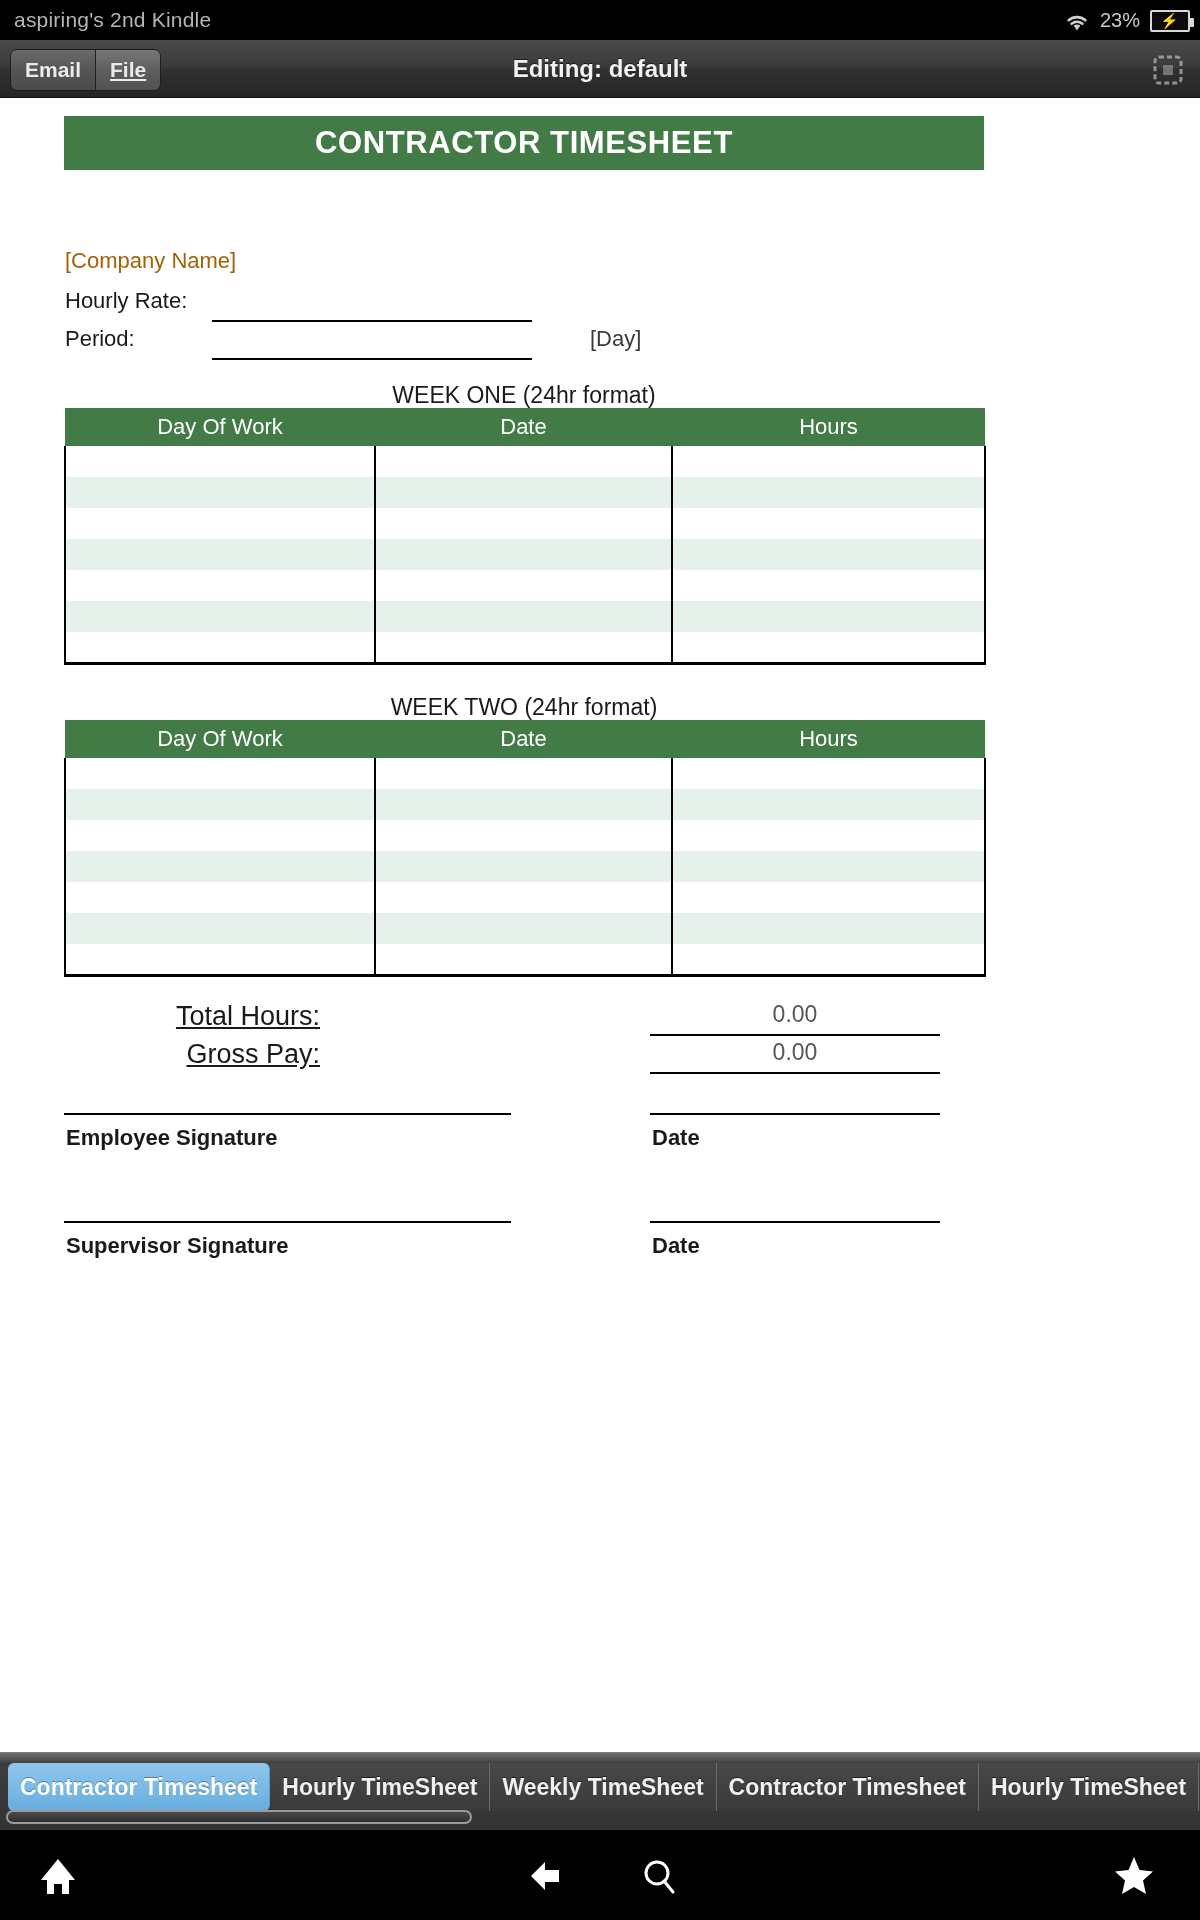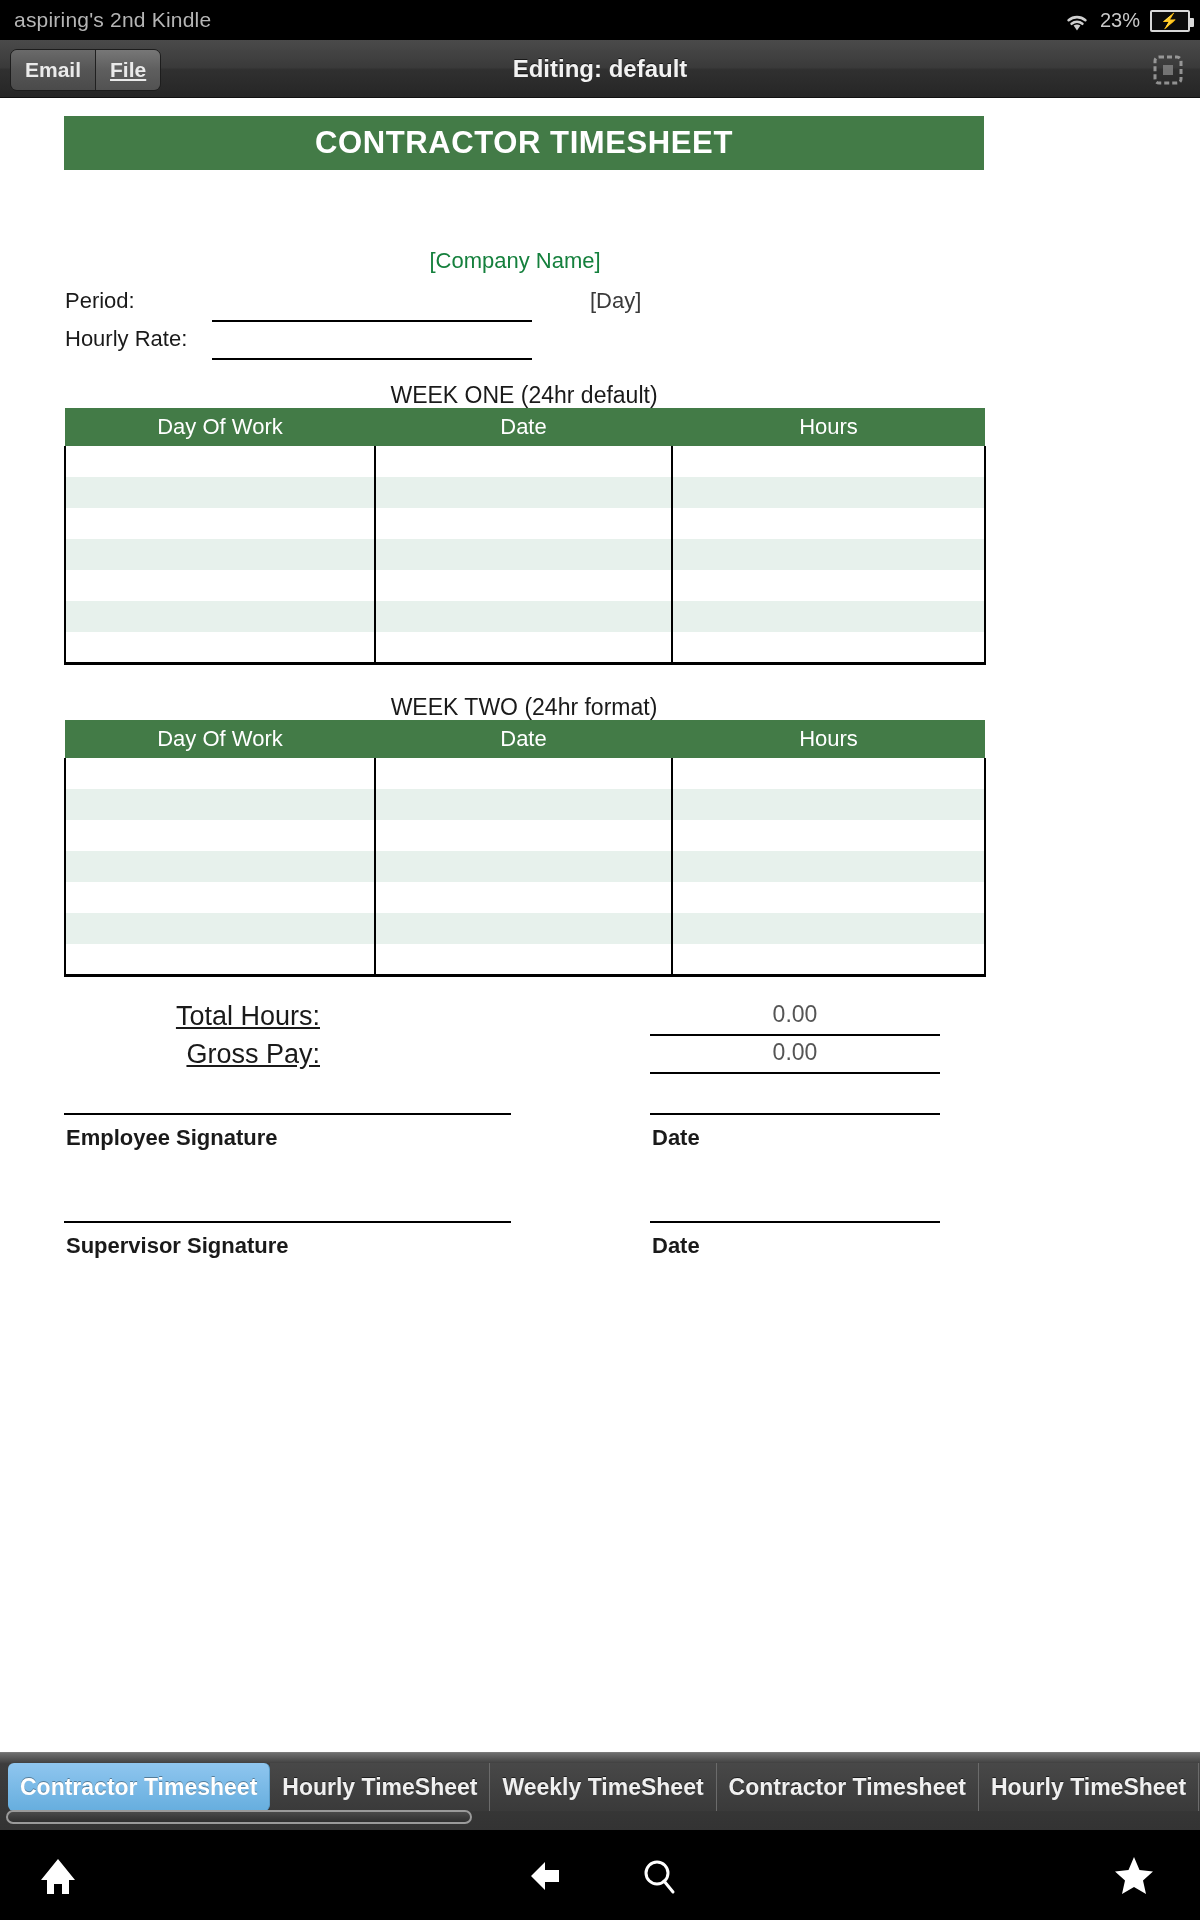--- a/index.html
+++ b/index.html
@@ -66,21 +66,21 @@
   .doc { position:absolute; top: 98px; left:0; width:1200px; height: 1650px; background:#fff; overflow:hidden; }
 
   .title-bar {
     position:absolute; left: 64px; top: 18px; width: 920px; height: 54px;
     background:#437B47; color:#fff;
     display:flex; align-items:center; justify-content:center;
     font-size: 31px; font-weight: bold; letter-spacing: 0.6px;
   }
 
   .field-block { position:absolute; left: 65px; top: 150px; width: 900px; }
-  .company { font-size: 22px; color: #15803d; margin-bottom: 10px; text-align: center; }
+  .company { font-size: 22px; color: #a16207; margin-bottom: 10px; }
   .frow { position:relative; height: 38px; }
   .flabel { position:absolute; left:0; top: 4px; font-size: 22px; color:#1a1a1a; }
   .fline {
     position:absolute; left: 147px; width: 320px; top: 0; height: 38px;
     border-bottom: 2px solid #000;
   }
   .fday { position:absolute; left: 525px; top: 4px; font-size: 22px; color:#3a3a3a; }
 
   .week-label {
     position:absolute; width: 920px; left: 64px; text-align:center;
@@ -202,32 +202,32 @@
 
   <div class="doc">
 
     <div class="title-bar">CONTRACTOR TIMESHEET</div>
 
     <div class="field-block">
       <div class="company">[Company Name]</div>
 
 
       <div class="frow">
+        <span class="flabel">Hourly Rate:</span>
+        <span class="fline"></span>
+      </div>
+
+      <div class="frow">
         <span class="flabel">Period:</span>
         <span class="fline"></span>
         <span class="fday">[Day]</span>
       </div>
-
-      <div class="frow">
-        <span class="flabel">Hourly Rate:</span>
-        <span class="fline"></span>
-      </div>
-    </div>
-
-    <div class="week-label" style="top:284px;">WEEK ONE (24hr default)</div>
+    </div>
+
+    <div class="week-label" style="top:284px;">WEEK ONE (24hr format)</div>
     <table class="wk" style="top:310px;">
       <colgroup>
           <col class="c1">
           <col class="c2">
           <col class="c3">
         </colgroup>
       <thead>
         <tr>
           <th>Day Of Work</th>
           <th>Date</th>

